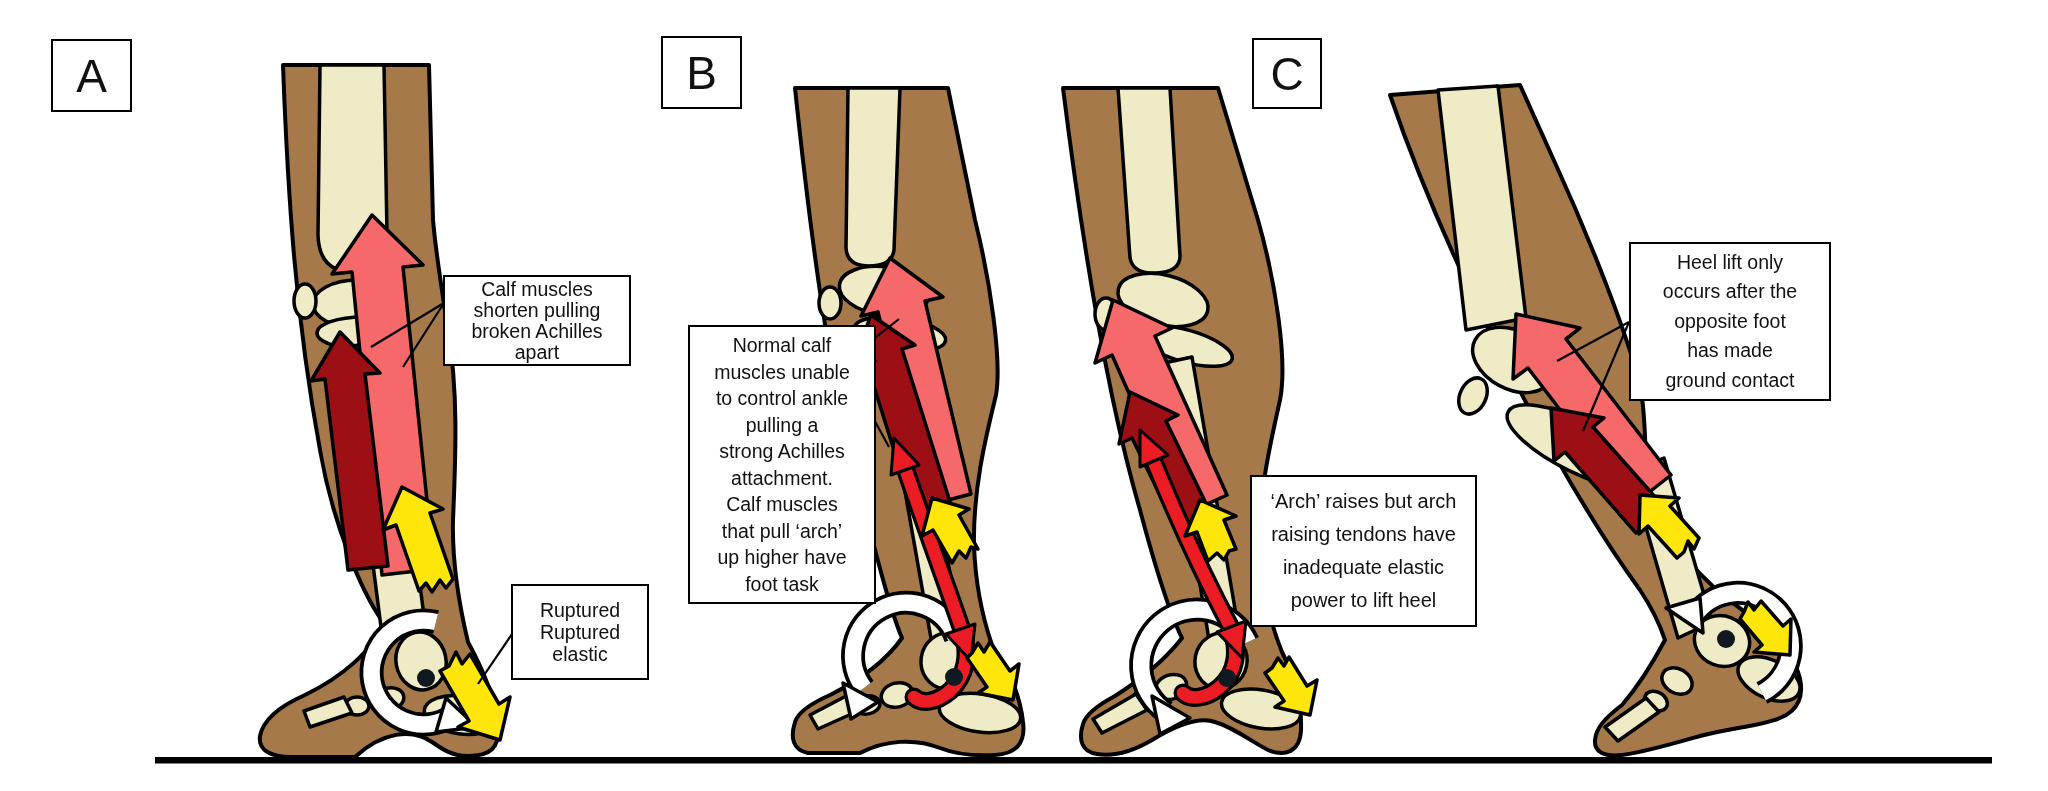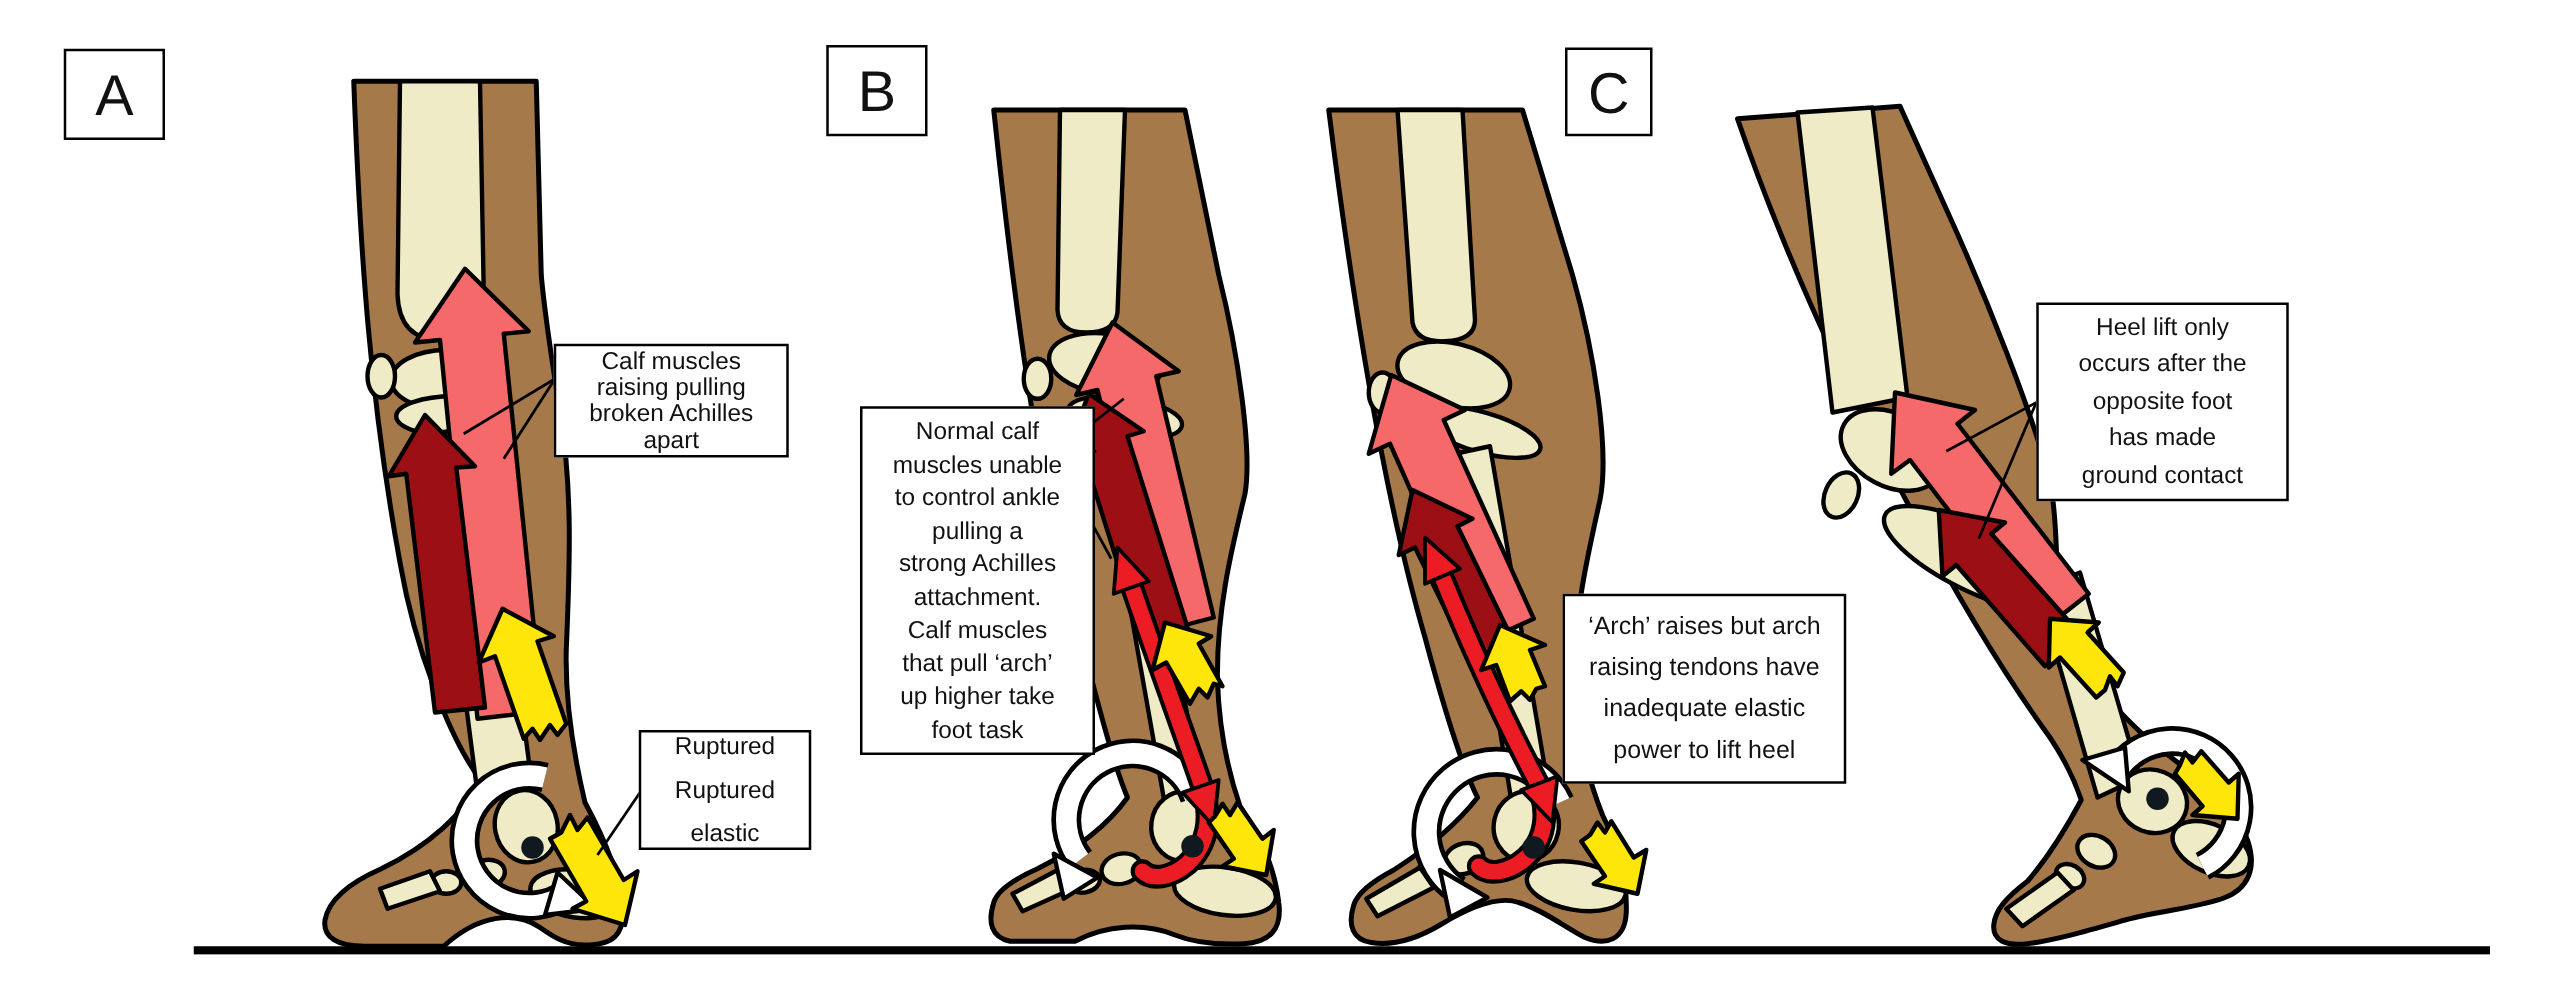--- a/index.html
+++ b/index.html
@@ -23,21 +23,21 @@
   .pivot{fill:#101820;}
   .ground{fill:var(--outline);}
 
   .panel-label{position:absolute;border:2.5px solid var(--outline);background:#fff;
     display:flex;align-items:center;justify-content:center;font-size:46px;line-height:1;}
   .callout{position:absolute;border:2.5px solid var(--outline);background:#fff;
     display:flex;flex-direction:column;align-items:center;justify-content:center;
     text-align:center;font-size:19.5px;}
   .callout .ln{white-space:nowrap;}
   .co-calf{left:443px;top:275px;width:184px;height:87px;line-height:21px;}
-  .co-rupt{left:511px;top:584px;width:134px;height:92px;line-height:22px;justify-content:space-between;}
+  .co-rupt{left:511px;top:584px;width:134px;height:92px;line-height:22px;}
   .co-normal{left:688px;top:325px;width:184px;height:275px;line-height:26.5px;}
   .co-arch{left:1250px;top:475px;width:223px;height:148px;line-height:33px;font-size:20px;}
   .co-heel{left:1629px;top:242px;width:198px;height:155px;line-height:29.5px;}
   .pl-a{left:51px;top:39px;width:77px;height:69px;}
   .pl-b{left:661px;top:36px;width:77px;height:69px;}
   .pl-c{left:1252px;top:38px;width:66px;height:67px;}
 </style>
 </head>
 <body>
 
@@ -208,41 +208,41 @@
     </div>
 <div class="panel-label pl-b">
       <span>B</span>
     </div>
 <div class="panel-label pl-c">
       <span>C</span>
     </div>
 
 <div class="callout co-calf">
   <div class="ln">Calf muscles</div>
-  <div class="ln">raising pulling</div>
+  <div class="ln">shorten pulling</div>
   <div class="ln">broken Achilles</div>
   <div class="ln">apart</div>
 </div>
 
 <div class="callout co-rupt">
   <div class="ln">Ruptured</div>
   <div class="ln">Ruptured</div>
   <div class="ln">elastic</div>
 </div>
 
 <div class="callout co-normal">
   <div class="ln">Normal calf</div>
   <div class="ln">muscles unable</div>
   <div class="ln">to control ankle</div>
   <div class="ln">pulling a</div>
   <div class="ln">strong Achilles</div>
   <div class="ln">attachment.</div>
   <div class="ln">Calf muscles</div>
   <div class="ln">that pull ‘arch’</div>
-  <div class="ln">up higher take</div>
+  <div class="ln">up higher have</div>
   <div class="ln">foot task</div>
 </div>
 
 <div class="callout co-arch">
   <div class="ln">‘Arch’ raises but arch</div>
   <div class="ln">raising tendons have</div>
   <div class="ln">inadequate elastic</div>
   <div class="ln">power to lift heel</div>
 </div>
 

